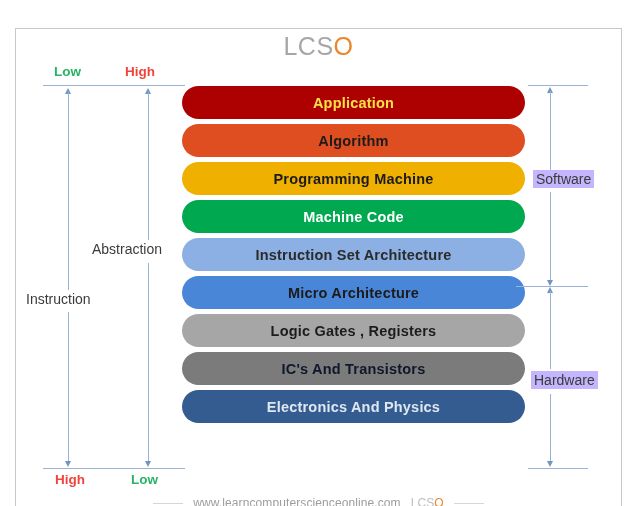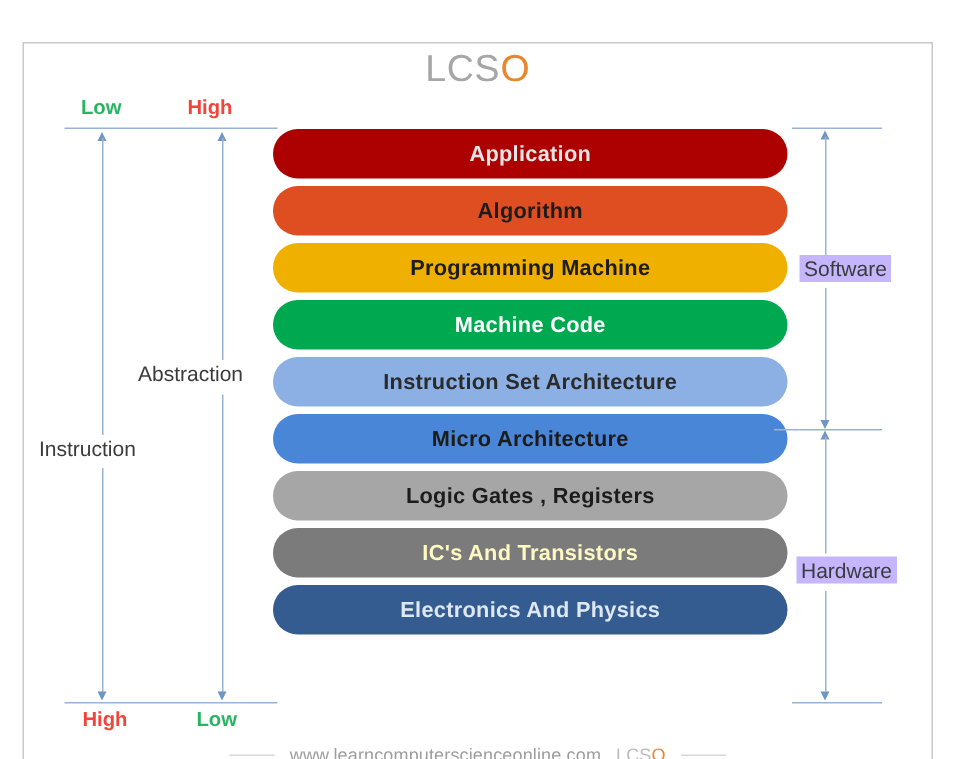--- a/index.html
+++ b/index.html
@@ -174,42 +174,42 @@
   <div class="arrowhead arrow-down" style="left:144.5px; top:441px;"></div>
 
   <div class="sidelabel" style="left:88px; top:221px;">Abstraction</div>
   <div class="sidelabel" style="left:22px; top:271px;">Instruction</div>
 
   <div class="hline" style="left:43px; top:448px; width:142px;"></div>
   <div class="axlabel lbl-high" style="left:55px;  top:452px;">High</div>
   <div class="axlabel lbl-low" style="left:131px; top:452px;">Low</div>
 
   <div class="stack">
-      <div class="layer" style="background: rgb(173, 0, 0); color: #e5e5e5;">
+      <div class="layer" style="background: rgb(173, 0, 0); color: #fde047;">
         <span>Application</span>
       </div>
       <div class="layer" style="background: rgb(223, 78, 32); color: rgb(28, 28, 28);">
         <span>Algorithm</span>
       </div>
       <div class="layer" style="background: rgb(239, 176, 0); color: rgb(28, 28, 28);">
         <span>Programming Machine</span>
       </div>
       <div class="layer" style="background: rgb(0, 168, 79); color: rgb(255, 255, 255);">
         <span>Machine Code</span>
       </div>
       <div class="layer" style="background: rgb(140, 176, 227); color: rgb(43, 43, 43);">
         <span>Instruction Set Architecture</span>
       </div>
       <div class="layer" style="background: rgb(74, 134, 216); color: rgb(28, 28, 28);">
         <span>Micro Architecture</span>
       </div>
       <div class="layer" style="background: rgb(166, 166, 166); color: rgb(28, 28, 28);">
         <span>Logic Gates , Registers</span>
       </div>
-      <div class="layer" style="background: rgb(123, 123, 123); color: #fef9c3;">
+      <div class="layer" style="background: rgb(123, 123, 123); color: #0f172a;">
         <span>IC's And Transistors</span>
       </div>
       <div class="layer" style="background: rgb(52, 92, 144); color: rgb(223, 231, 241);">
         <span>Electronics And Physics</span>
       </div>
     </div>
 
   <div class="hline" style="left:528px; top:65px; width:60px;"></div>
 
   <div class="hline" style="left:516px; top:266px; width:72px;"></div>

